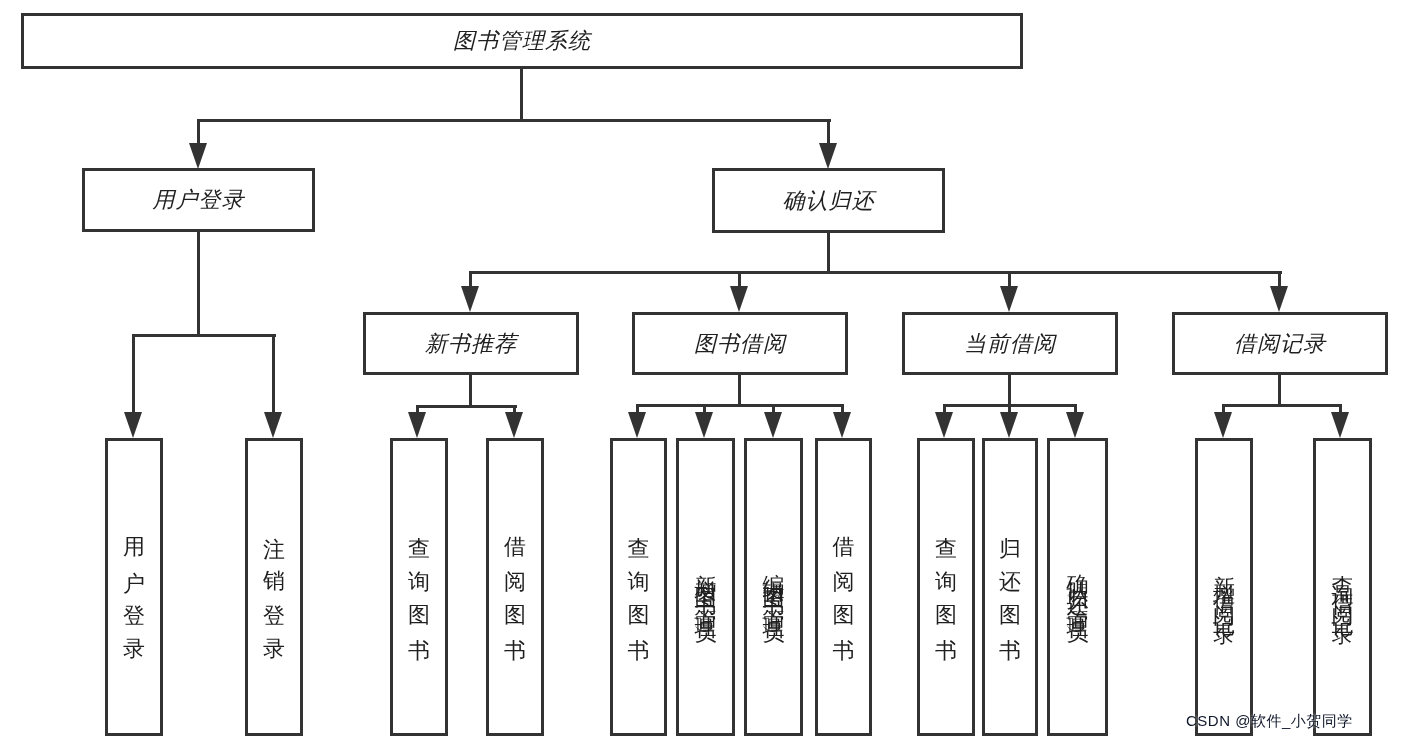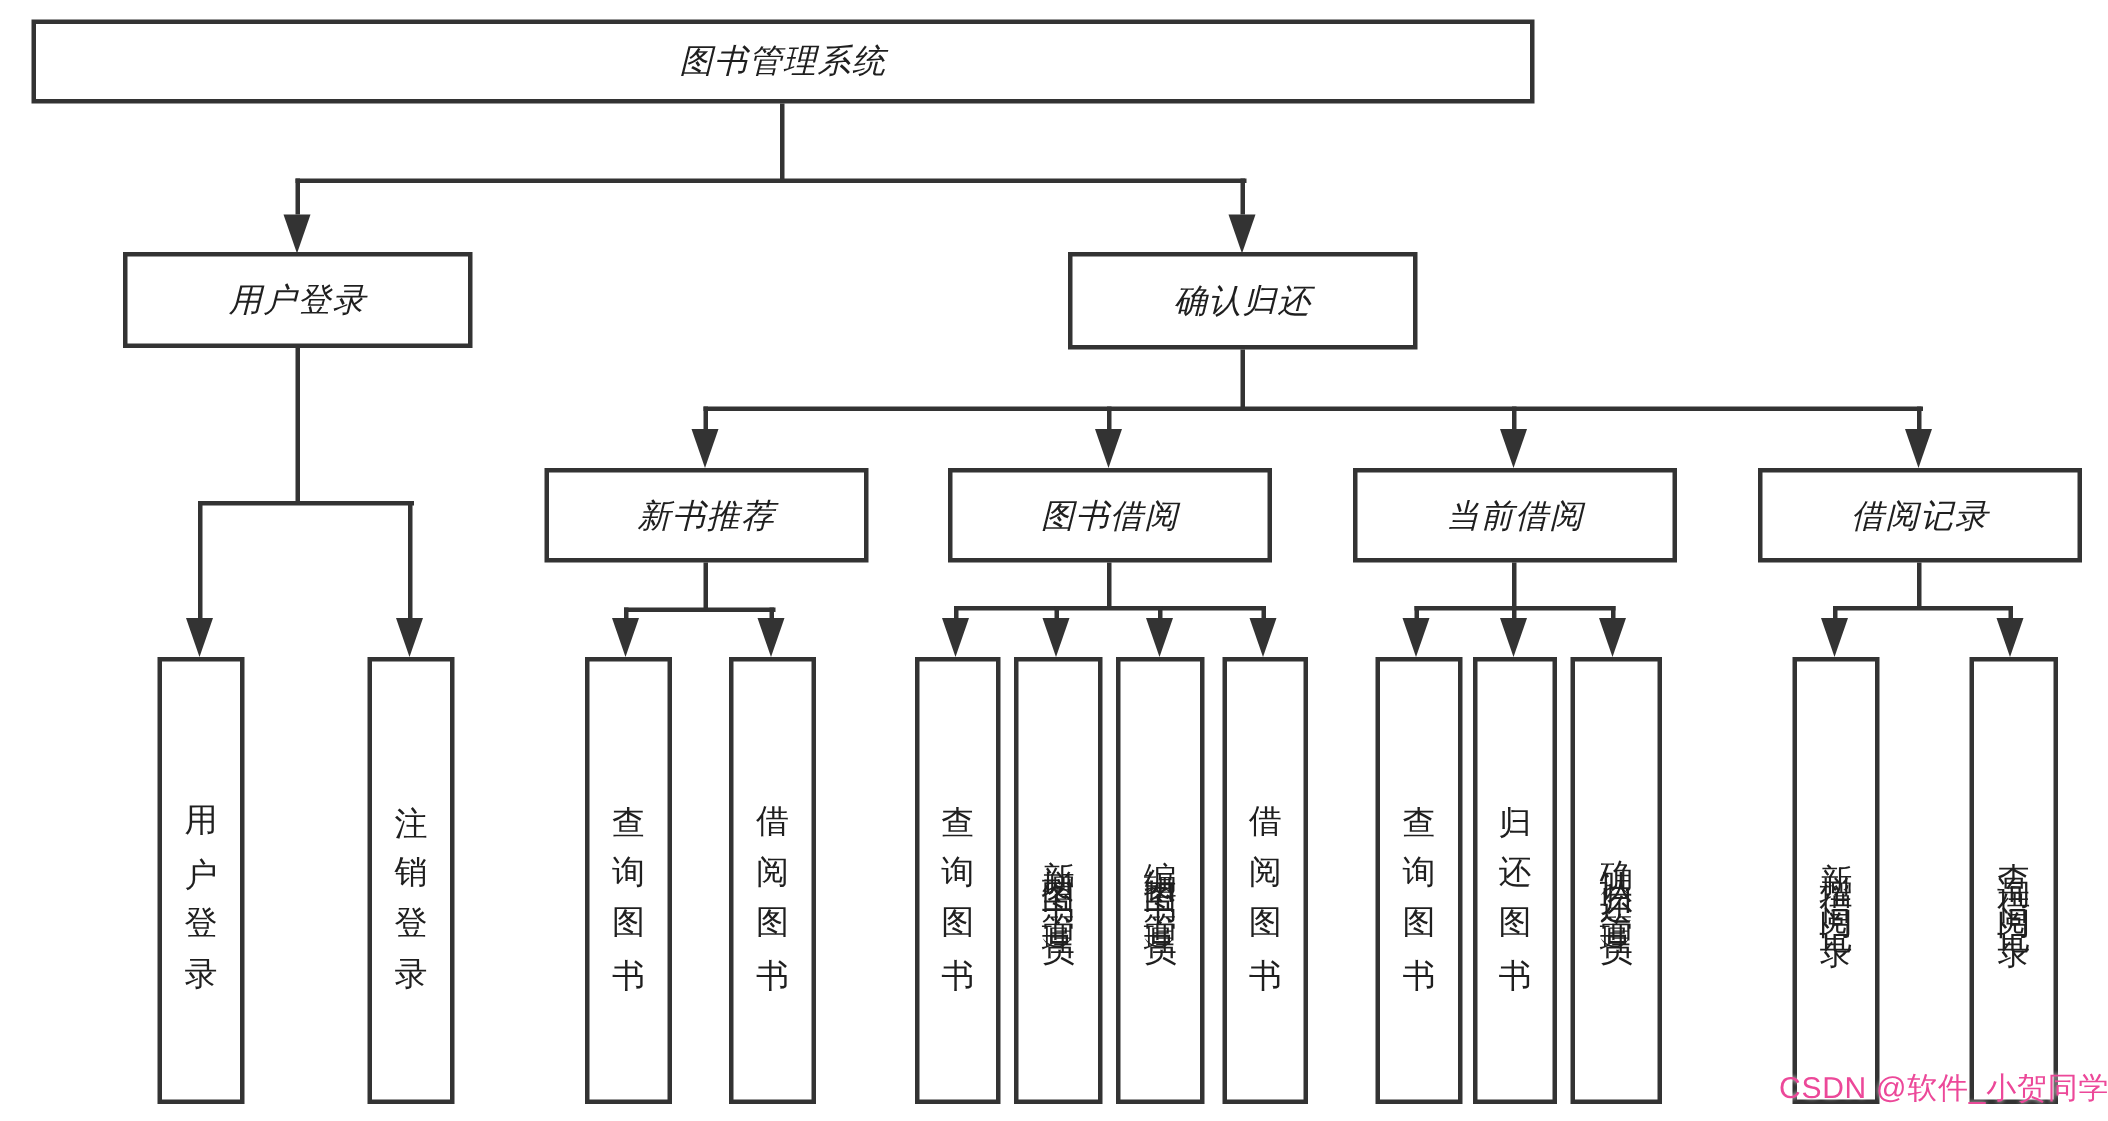--- a/index.html
+++ b/index.html
@@ -26,21 +26,21 @@
   .hl{position:absolute;height:3px;background:#333333;}
   .ar{position:absolute;width:3px;background:#333333;}
   .ar::after{
     content:"";position:absolute;left:-8px;top:100%;width:0;height:0;
     border-left:9px solid transparent;border-right:9px solid transparent;
     border-top:26px solid #333333;
   }
   
   .watermark{
     position:absolute;left:1186px;top:712px;z-index:10;
-    font-size:20px;color:#ec4899;letter-spacing:0.5px;white-space:nowrap;
+    font-size:15px;color:#0f172a;letter-spacing:0.5px;white-space:nowrap;
     text-shadow:0 0 3px #ffffff;
   }
 </style>
 </head>
 <body>
 
 <div class="canvas">
 
   <div class="node node-h" style="left:21px;top:13px;width:1002px;height:56px;">图书管理系统</div>
 

